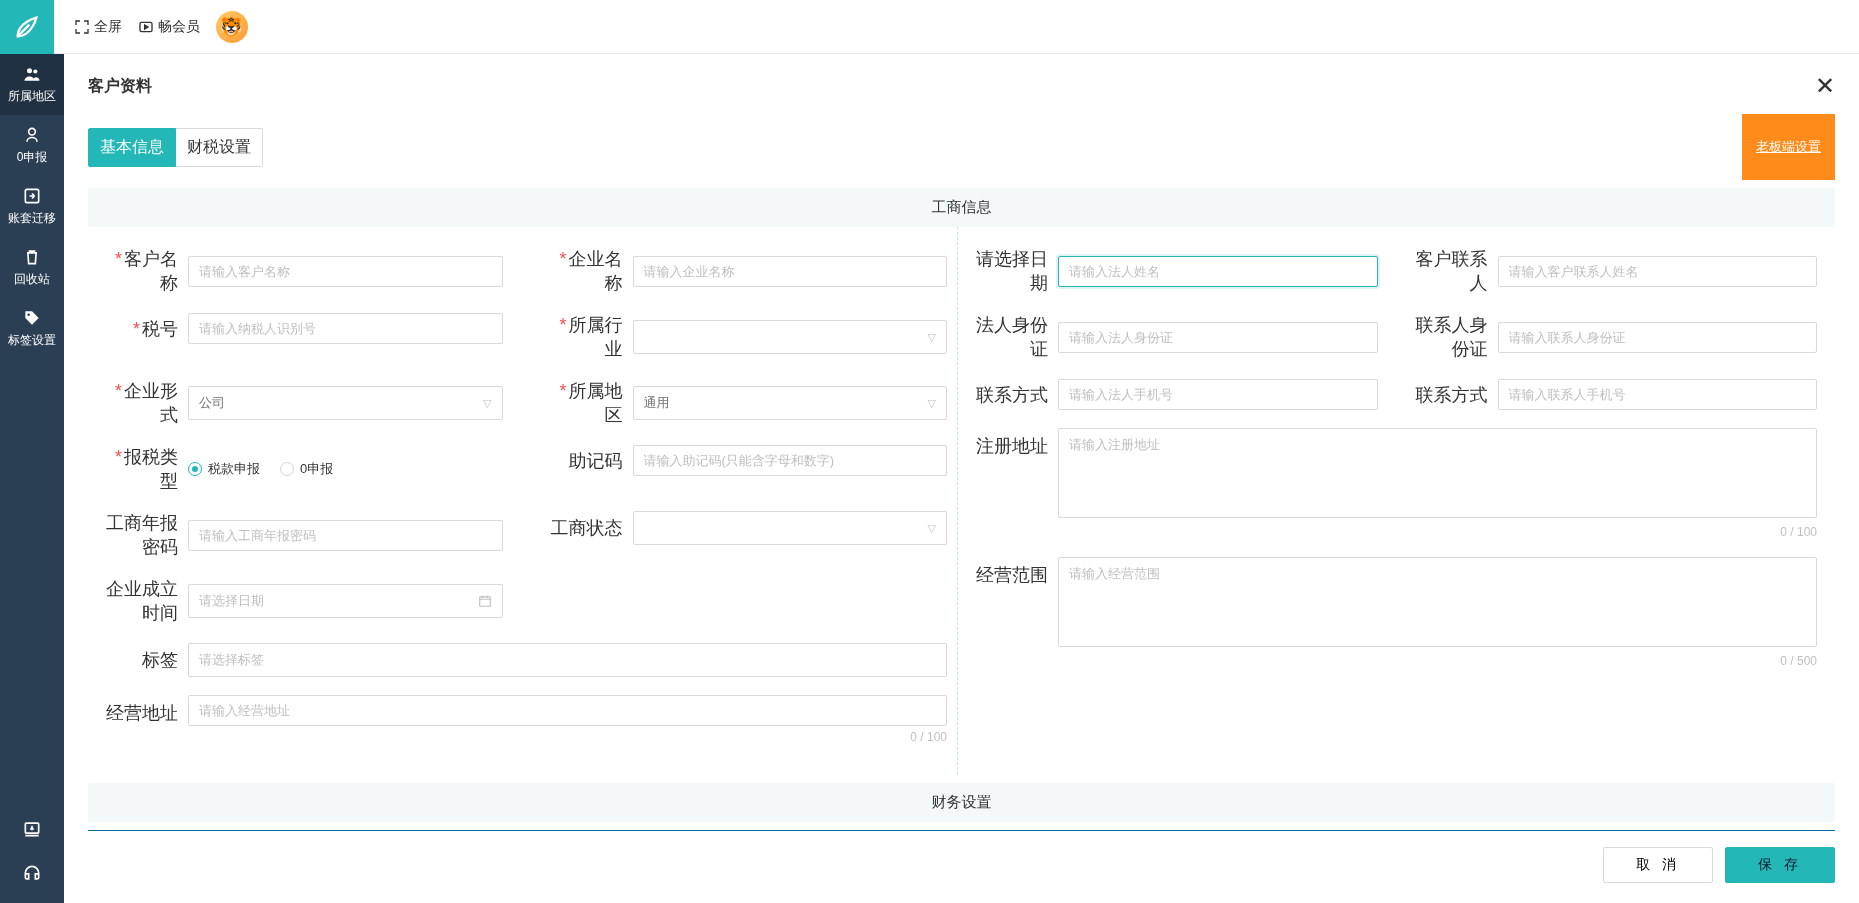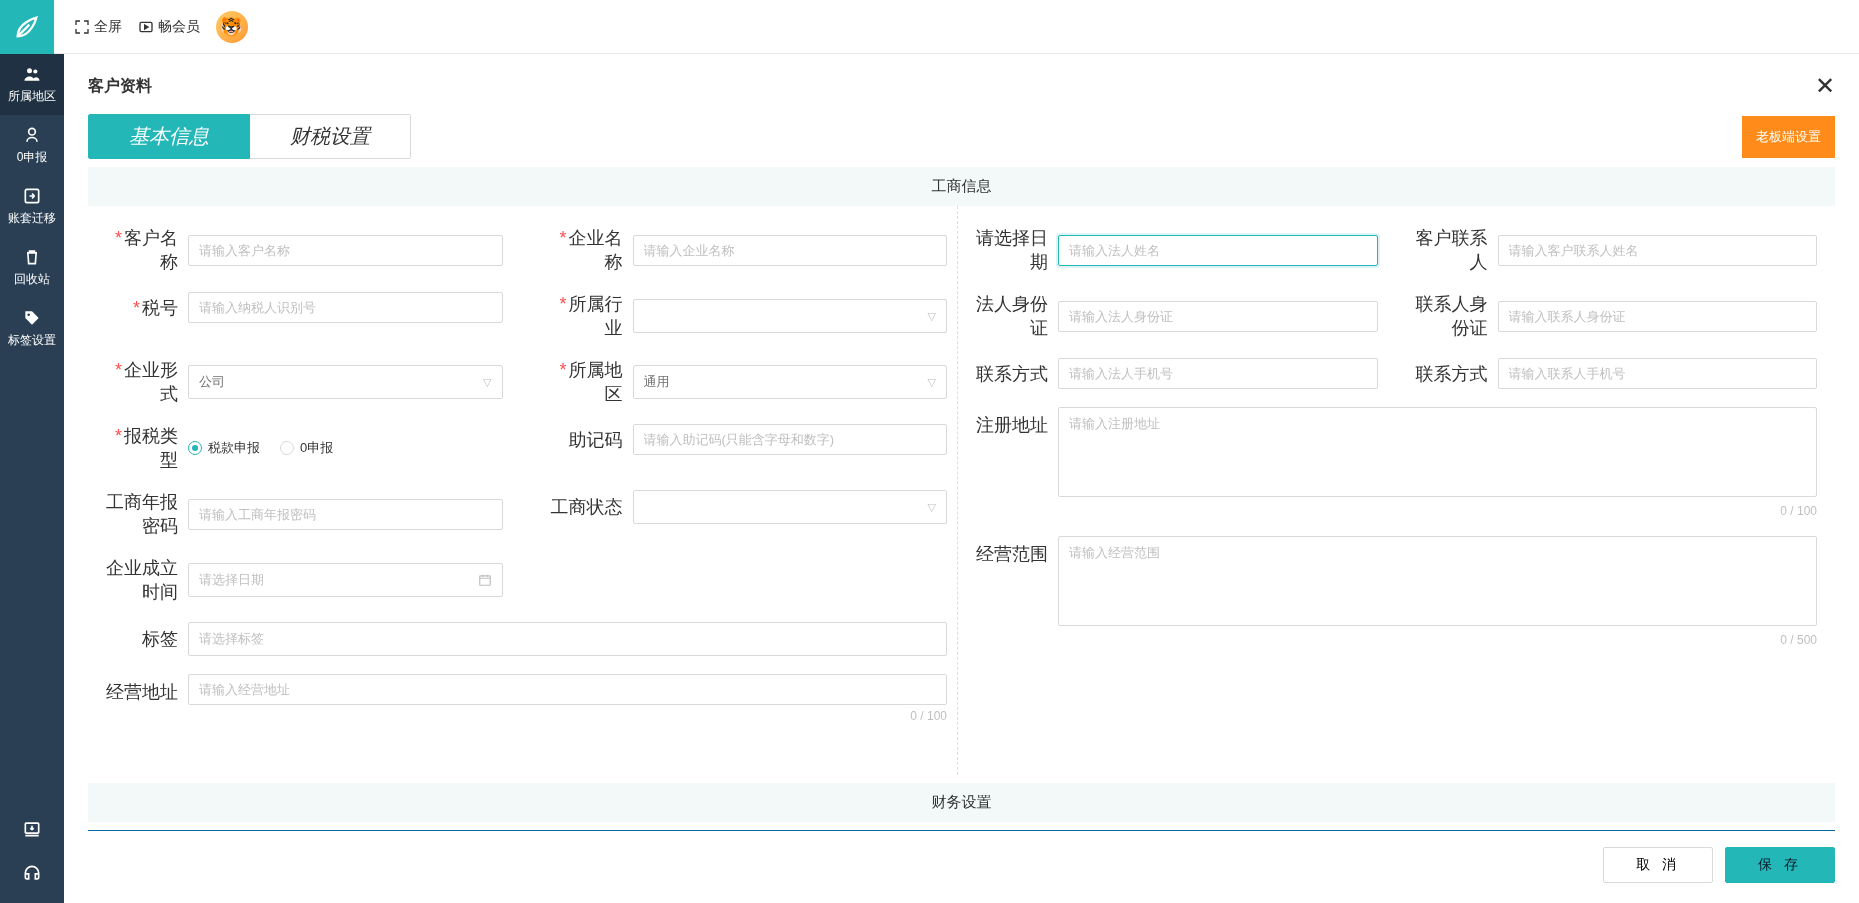--- a/index.html
+++ b/index.html
@@ -26,25 +26,25 @@
 .side-bottom { display: flex; flex-direction: column; padding-bottom: 8px; }
 .side-bottom .side-item { padding: 12px 0; }
 
 .content { flex: 1; padding: 20px 24px; position: relative; overflow: hidden; display: flex; flex-direction: column; }
 .panel-header { display: flex; align-items: center; justify-content: space-between; margin-bottom: 16px; }
 .panel-title { font-size: 16px; font-weight: 600; }
 .close-x { font-size: 24px; cursor: pointer; color: #333; line-height: 1; }
 
 .tabs-row { display: flex; align-items: center; justify-content: space-between; }
 .tabs { display: flex; }
-.tab { padding: 8px 40px; border: 1px solid #d9d9d9; cursor: pointer; font-size: 20px; background: #fff; font-style: italic; }
+.tab { padding: 8px 11px; border: 1px solid #d9d9d9; cursor: pointer; font-size: 16px; background: #fff; }
 .tab:first-child { border-radius: 2px 0 0 2px; }
 .tab:last-child { border-radius: 0 2px 2px 0; border-left: none; }
 .tab.active { background: #23b7b7; color: #fff; border-color: #23b7b7; }
-.boss-btn { background: #ff8c1a; color: #fff; padding: 12px 14px; border: none; cursor: pointer; font-size: 13px; }
+.boss-btn { background: #ff8c1a; color: #fff; padding: 24px 14px; border: none; cursor: pointer; font-size: 13px; text-decoration: underline; }
 
 .section-bar { background: #f3f8f8; text-align: center; padding: 10px 0; font-size: 15px; font-weight: 500; margin-top: 8px; }
 
 .form-area { display: flex; flex: 1; overflow-y: auto; padding-right: 8px; }
 .form-left, .form-right { flex: 1; padding: 20px 10px 0; }
 .form-left { border-right: 1px dashed #c8e6e6; }
 
 .form-row { display: flex; align-items: flex-start; margin-bottom: 18px; }
 .form-row.double { gap: 40px; }
 .field { display: flex; align-items: center; flex: 1; }

